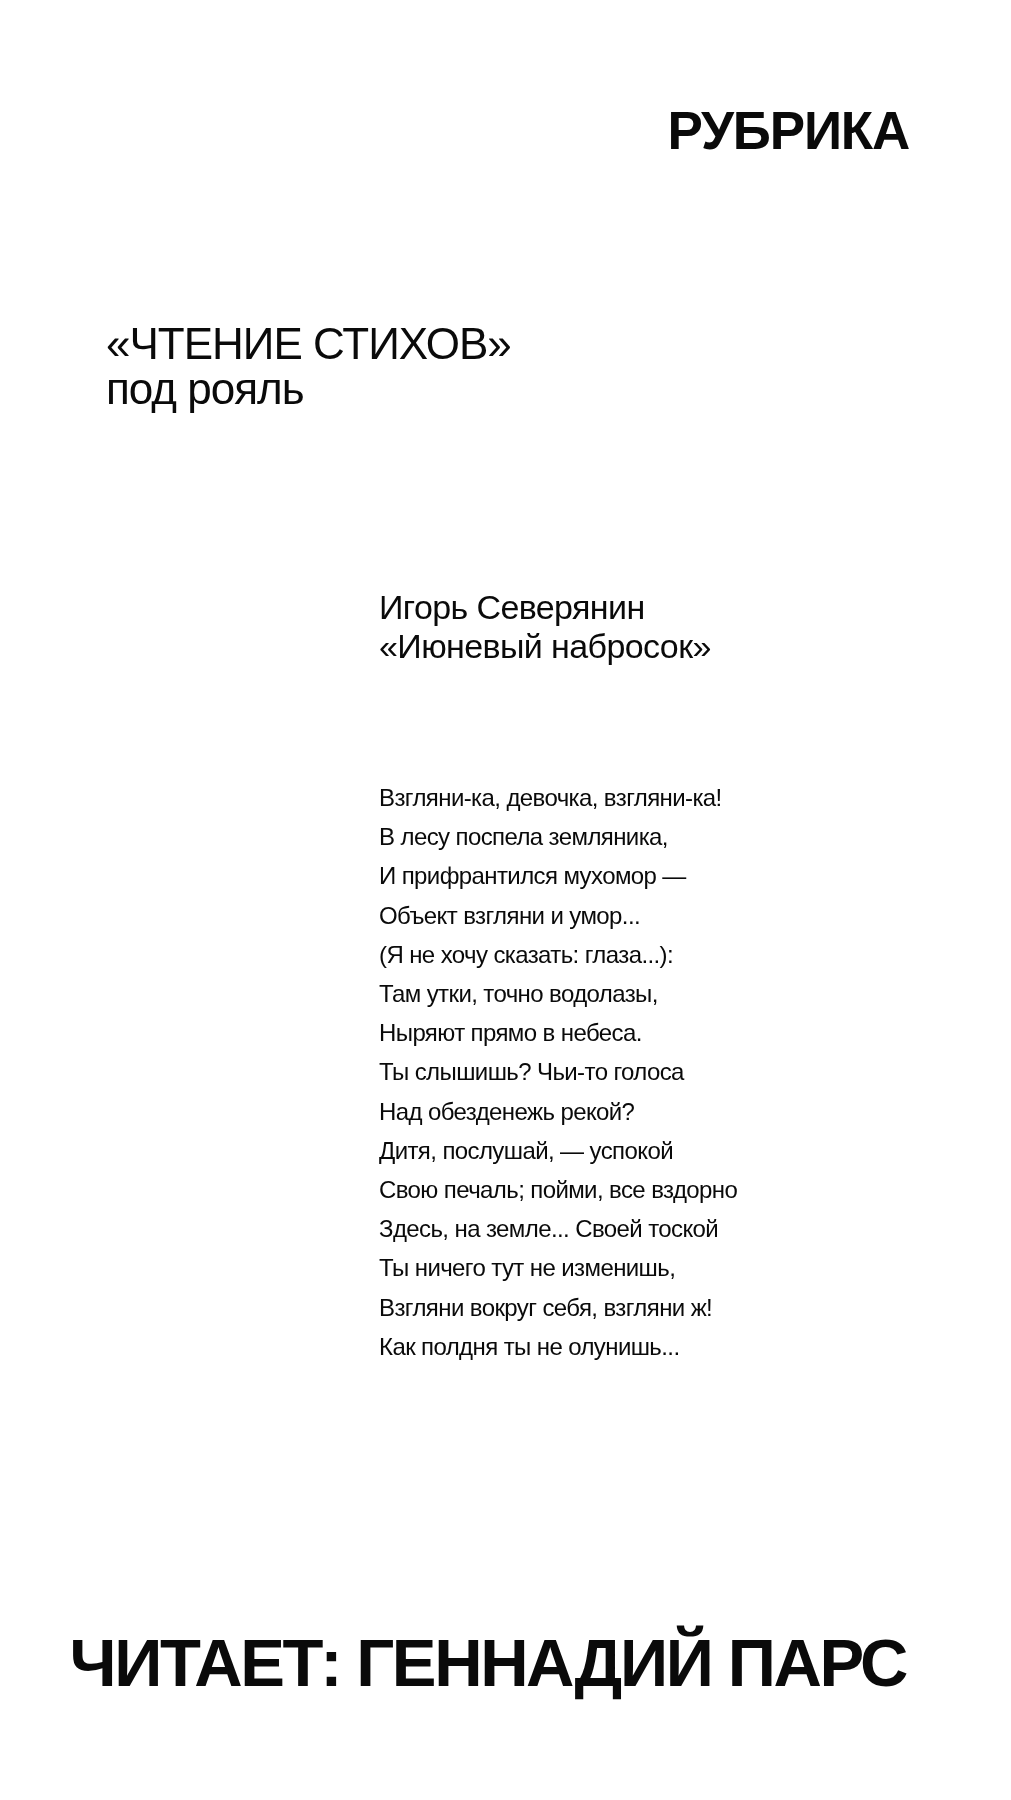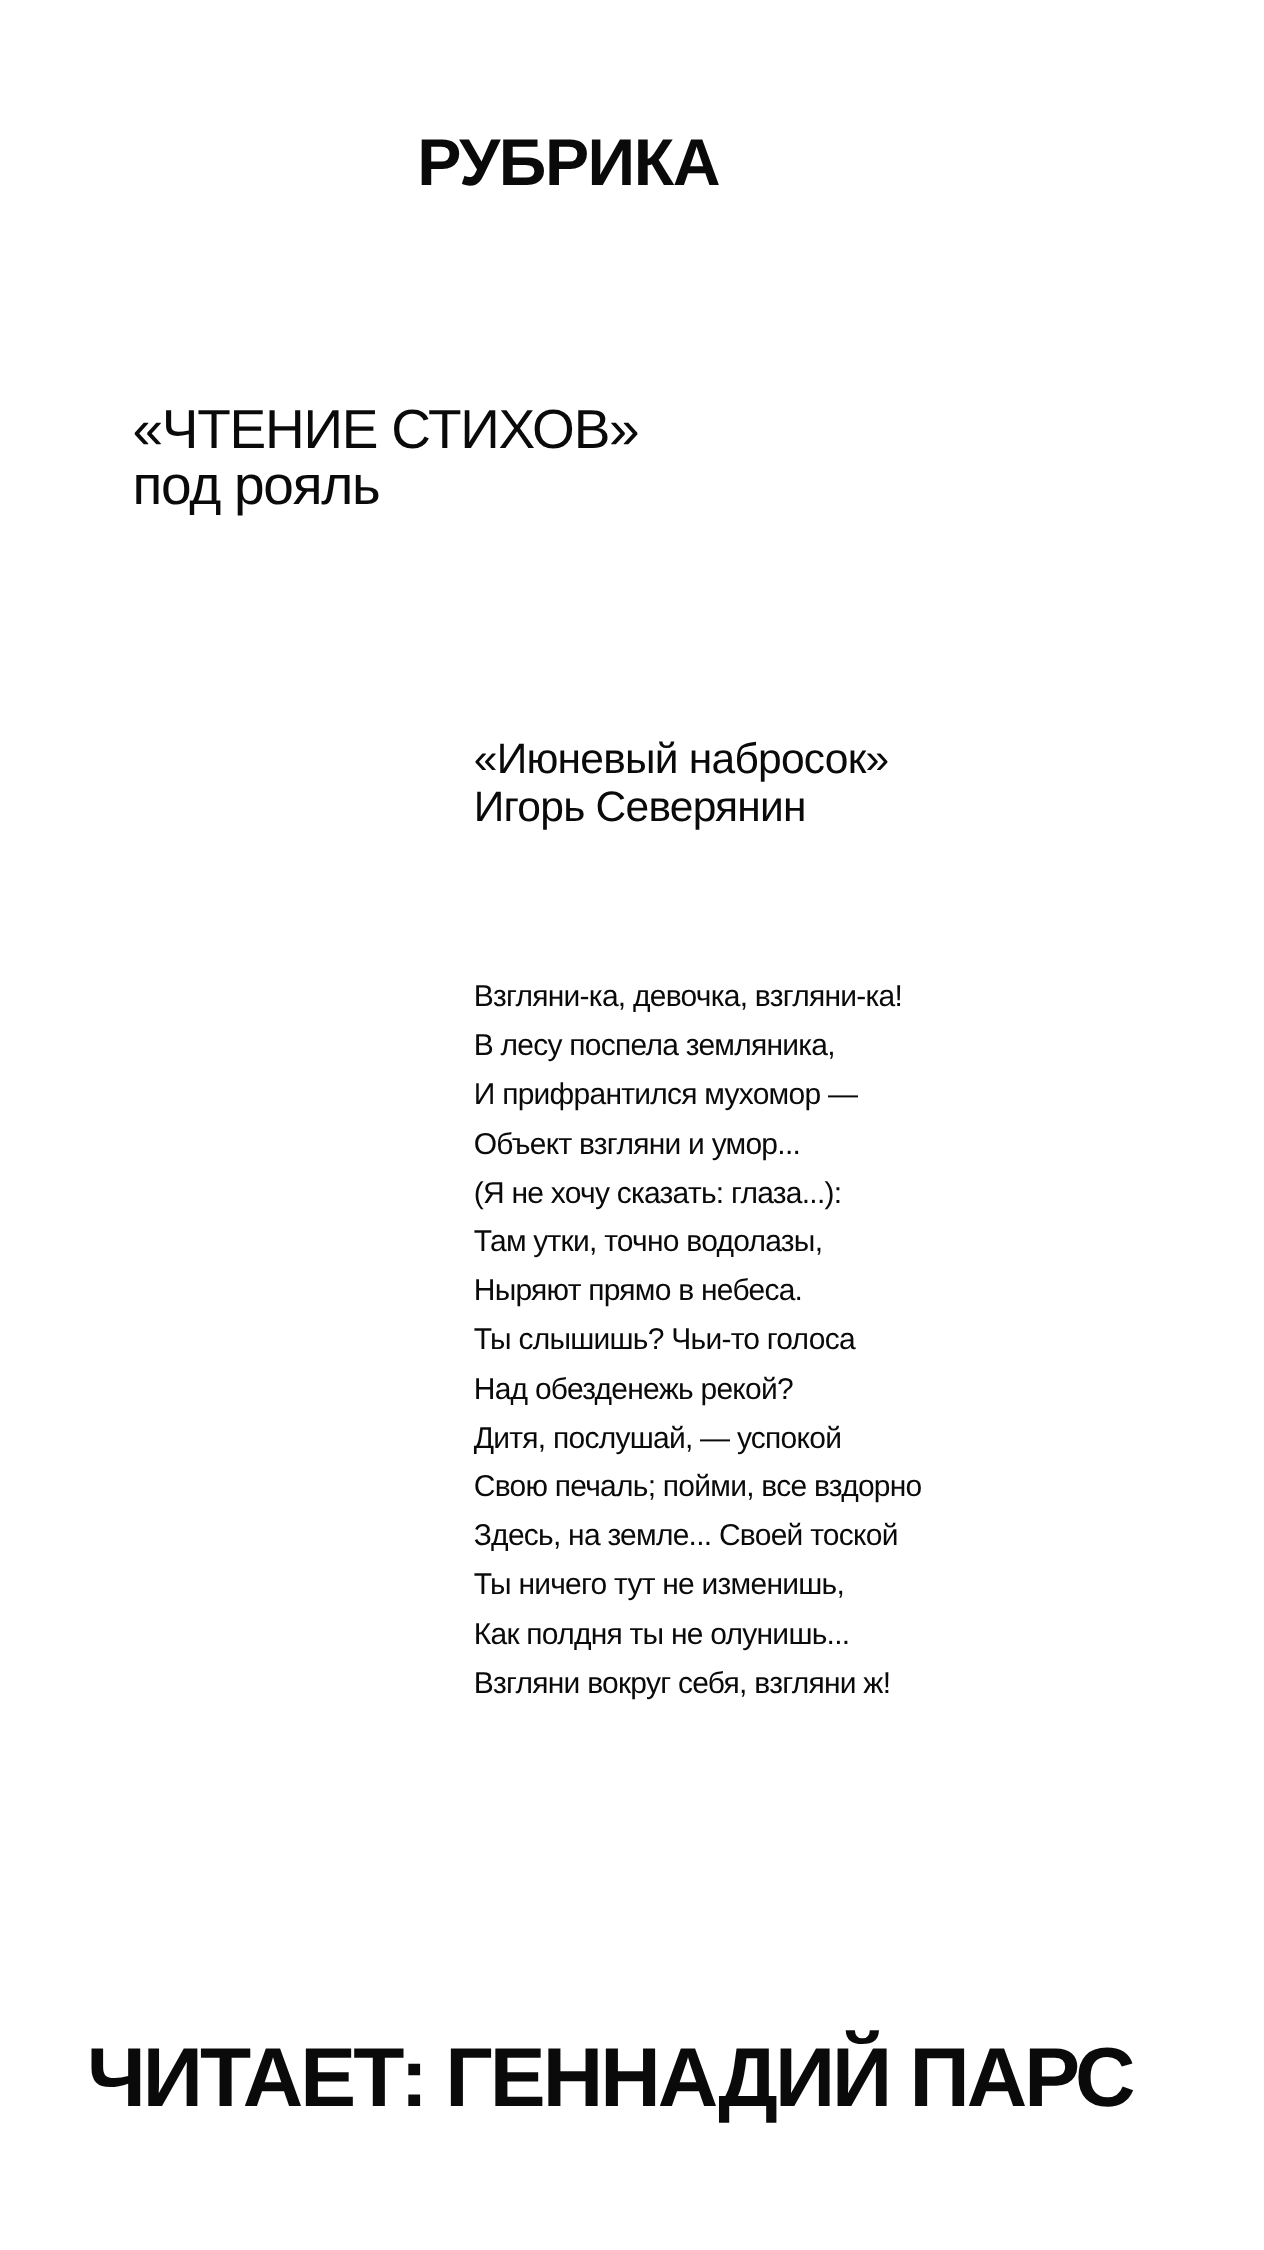--- a/index.html
+++ b/index.html
@@ -13,21 +13,21 @@
       position: relative;
       overflow: hidden;
       color: #0a0a0a;
       font-family: "Liberation Sans", "DejaVu Sans", sans-serif;
     }
     .abs { position: absolute; white-space: nowrap; }
 
     .rubric {
       left: 0;
       width: 909px;
-      text-align: center;
+      text-align: right;
       top: 103px;
       font-size: 53px;
       line-height: 56px;
       font-weight: 700;
       letter-spacing: -1.2px;
     }
 
     .title-block {
       left: 106px;
       top: 321px;
@@ -69,35 +69,35 @@
 <body>
 
 <div class="abs rubric">РУБРИКА</div>
 
 <div class="abs title-block">
   <div>«ЧТЕНИЕ СТИХОВ»</div>
   <div>под рояль</div>
 </div>
 
 <div class="abs author-block">
+  <div>Игорь Северянин</div>
   <div>«Июневый набросок»</div>
-  <div>Игорь Северянин</div>
 </div>
 
 <div class="abs poem">
   <div>Взгляни-ка, девочка, взгляни-ка!</div>
   <div>В лесу поспела земляника,</div>
   <div>И прифрантился мухомор —</div>
   <div>Объект взгляни и умор...</div>
   <div>(Я не хочу сказать: глаза...):</div>
   <div>Там утки, точно водолазы,</div>
   <div>Ныряют прямо в небеса.</div>
   <div>Ты слышишь? Чьи-то голоса</div>
   <div>Над обезденежь рекой?</div>
   <div>Дитя, послушай, — успокой</div>
   <div>Свою печаль; пойми, все вздорно</div>
   <div>Здесь, на земле... Своей тоской</div>
   <div>Ты ничего тут не изменишь,</div>
+  <div>Взгляни вокруг себя, взгляни ж!</div>
   <div>Как полдня ты не олунишь...</div>
-  <div>Взгляни вокруг себя, взгляни ж!</div>
 </div>
 
 <div class="abs footer">ЧИТАЕТ: ГЕННАДИЙ ПАРС</div>
 
 </body></html>

